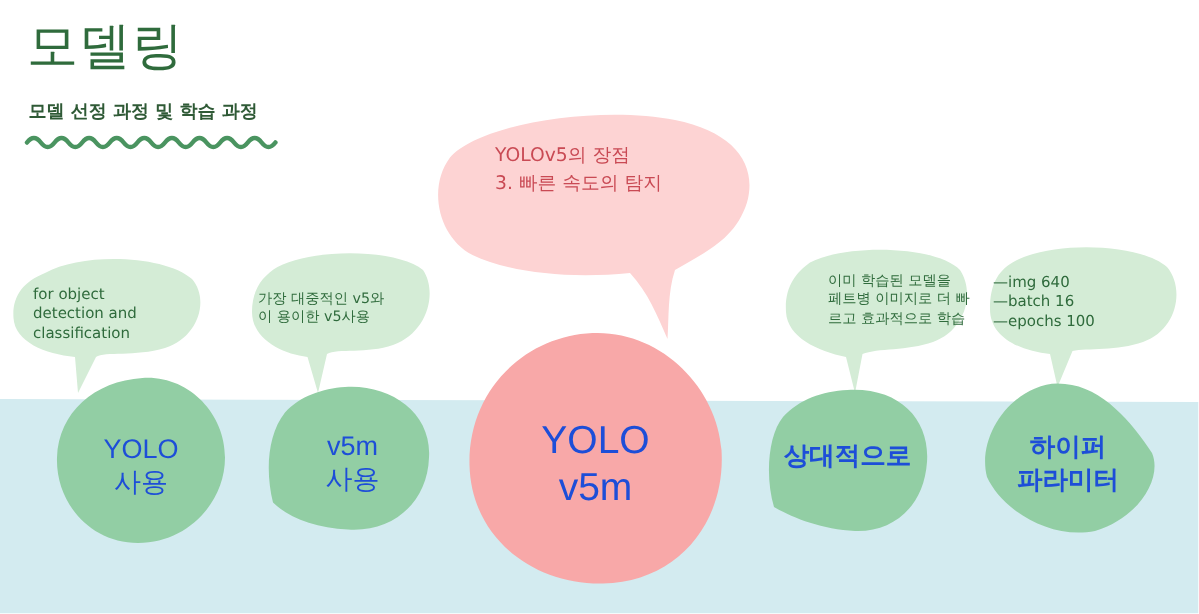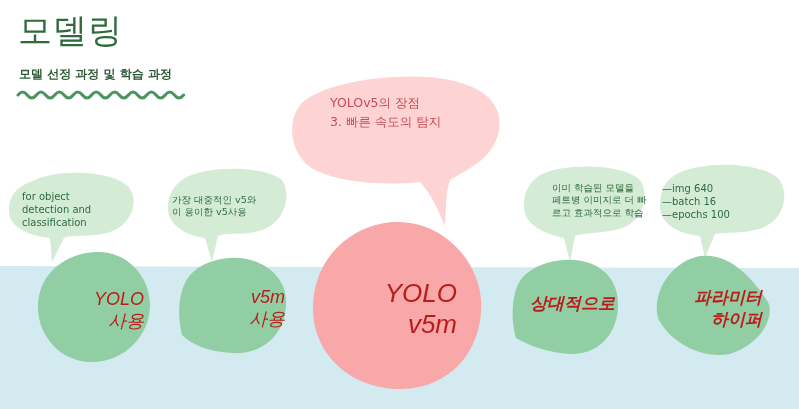--- a/index.html
+++ b/index.html
@@ -17,23 +17,22 @@
       left: 19px; top: 66px; font-size: 12px; color: #2f5a36; font-weight: bold;
     }
     .wave { left: 16px; top: 86px; }
     .bg-svg { left: 0; top: 0; }
     .bubble-text {
       position: absolute; text-align: left; line-height: 1.3;
     }
     .green-text { color: #2f6b3c; font-size: 10px; }
     .pink-text { color: #c94a54; font-size: 12.5px; line-height: 1.5; }
     .node-label {
-      position: absolute; text-align: right; color: #b91c1c;
+      position: absolute; text-align: center; color: #1d4ed8;
       font-family: "Liberation Sans", sans-serif;
-      font-style: italic;
     }
   </style>
 </head>
 <body>
 
 <svg class="abs bg-svg" width="799" height="409" viewBox="0 0 799 409">
 
   <path d="M0,266 L799,268 L799,409 L0,409 Z" fill="#d3ebf0"></path>
 
   <path fill="#d4ecd6" d="M30,182 C55,168 110,170 128,186 C140,200 132,225 110,232 C90,238 70,234 64,238 L52,262 L50,238 C30,236 10,228 9,212 C8,198 15,188 30,182 Z"></path>
@@ -96,15 +95,15 @@
   <div>사용</div>
 </div>
 <div class="node-label" style="left:337px; top:278px; width:120px; font-size:26px; line-height:31px;">
   <div>YOLO</div>
   <div>v5m</div>
 </div>
 <div class="node-label" style="left:515px; top:293px; width:100px; font-size:17px; line-height:22px; font-weight:bold;">
   <div>상대적으로</div>
 </div>
 <div class="node-label" style="left:662px; top:287px; width:100px; font-size:17px; line-height:22px; font-weight:bold;">
+  <div>하이퍼</div>
   <div>파라미터</div>
-  <div>하이퍼</div>
 </div>
 
 </body></html>

